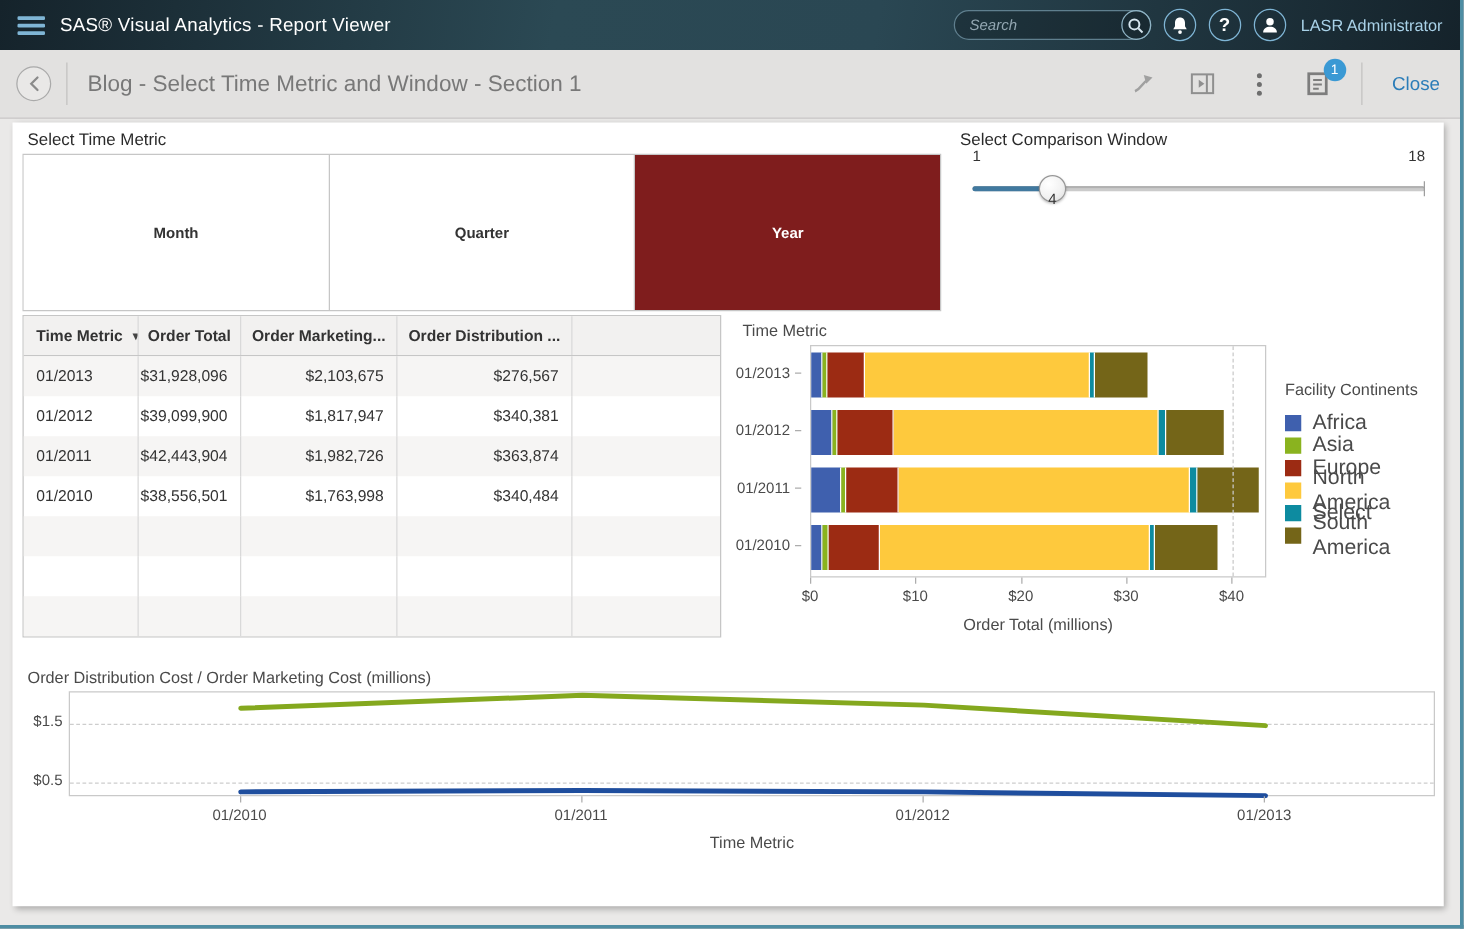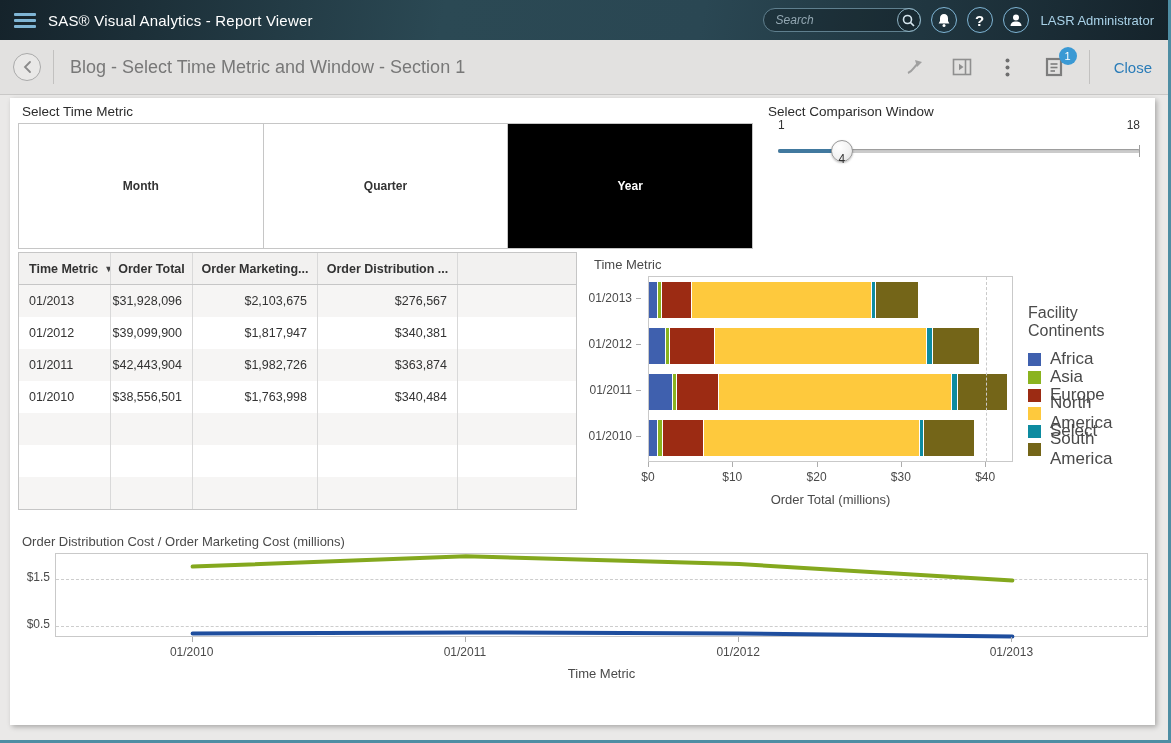--- a/index.html
+++ b/index.html
@@ -39,21 +39,21 @@
   
   .canvas { position:absolute; left:10px; top:98px; width:1145px; height:627px; background:#fff;
             box-shadow:2px 2px 5px rgba(0,0,0,.28); }
   .sec-label { position:absolute; font-size:13.5px; color:#2b2b2b; }
   
   .btn-bar { position:absolute; left:8px; top:25px; width:735px; height:126px; display:flex;
              border:1px solid #c6c6c6; background:#fff; }
   .tm-btn { flex:1; display:flex; align-items:center; justify-content:center; font-size:12px; font-weight:700;
             color:#333; background:#fff; border-right:1px solid #c6c6c6; cursor:pointer; }
   .tm-btn:last-child { border-right:none; }
-  .tm-btn.selected { background:#000000; color:#fff; }
+  .tm-btn.selected { background:#7f1d1d; color:#fff; }
   
   .slider-wrap { position:absolute; left:768px; top:20px; width:362px; height:72px; }
   .minmax { display:flex; justify-content:space-between; font-size:12px; color:#333; }
   .track-zone { position:relative; height:26px; margin-top:6px; }
   .rail { position:absolute; left:0; right:0; top:11px; height:4px; background:#cbcbcb; border-radius:2px;
           box-shadow:inset 0 1px 1px rgba(0,0,0,.25); }
   .rail-cap { position:absolute; right:0; top:7px; width:1px; height:12px; background:#9e9e9e; }
   .fill { position:absolute; left:0; top:11px; height:4px; background:#41799f; border-radius:2px 0 0 2px; }
   .handle { position:absolute; top:2px; width:22px; height:22px; border-radius:50%;
             background:radial-gradient(circle at 35% 30%, #ffffff 0%, #f2f2f2 55%, #dcdcdc 100%);
@@ -76,21 +76,21 @@
   .seg { height:100%; border-right:1px solid #fff; }
   .seg:last-child { border-right:none; }
   .ycat { position:absolute; width:56px; text-align:right; font-size:12px; color:#4a4a4a; }
   .ycat::after { content:""; display:inline-block; width:5px; height:1px; background:#adadad; vertical-align:middle; margin-left:4px; }
   .ref-line { position:absolute; top:0; bottom:0; width:0; border-left:1px dashed #c9c9c9; }
   .xtick-label { position:absolute; transform:translateX(-50%); font-size:12px; color:#4a4a4a; }
   .vtick { position:absolute; width:1px; height:5px; background:#adadad; }
   .axis-label { position:absolute; text-align:center; font-size:13px; color:#4a4a4a; }
   
   .legend { position:absolute; left:1018px; top:206px; }
-  .legend-title { font-size:16px; color:#4a4a4a; margin-bottom:10px; }
+  .legend-title { font-size:13px; color:#4a4a4a; margin-bottom:10px; }
   .legend-item { display:flex; align-items:center; height:18px; font-size:17px; color:#4a4a4a; }
   .swatch { width:13px; height:13px; margin-right:9px; flex:0 0 auto; }
   
   .line-plot { position:absolute; left:45px; top:455px; width:1093px; height:84px; border:1px solid #c9c9c9; background:#fff; }
   .hgrid { position:absolute; left:0; right:0; height:0; border-top:1px dashed #cdcdcd; }
   .yline-label { position:absolute; left:0; width:40px; text-align:right; font-size:12px; color:#4a4a4a; }
   .line-svg { position:absolute; left:0; top:0; overflow:visible; }
   .line-legend { position:absolute; left:0; top:592px; width:100%; display:flex; justify-content:center; gap:30px; }
   .line-legend-item { display:flex; align-items:center; font-size:12px; color:#333; }
   .line-swatch { width:38px; height:4px; margin-right:9px; }

